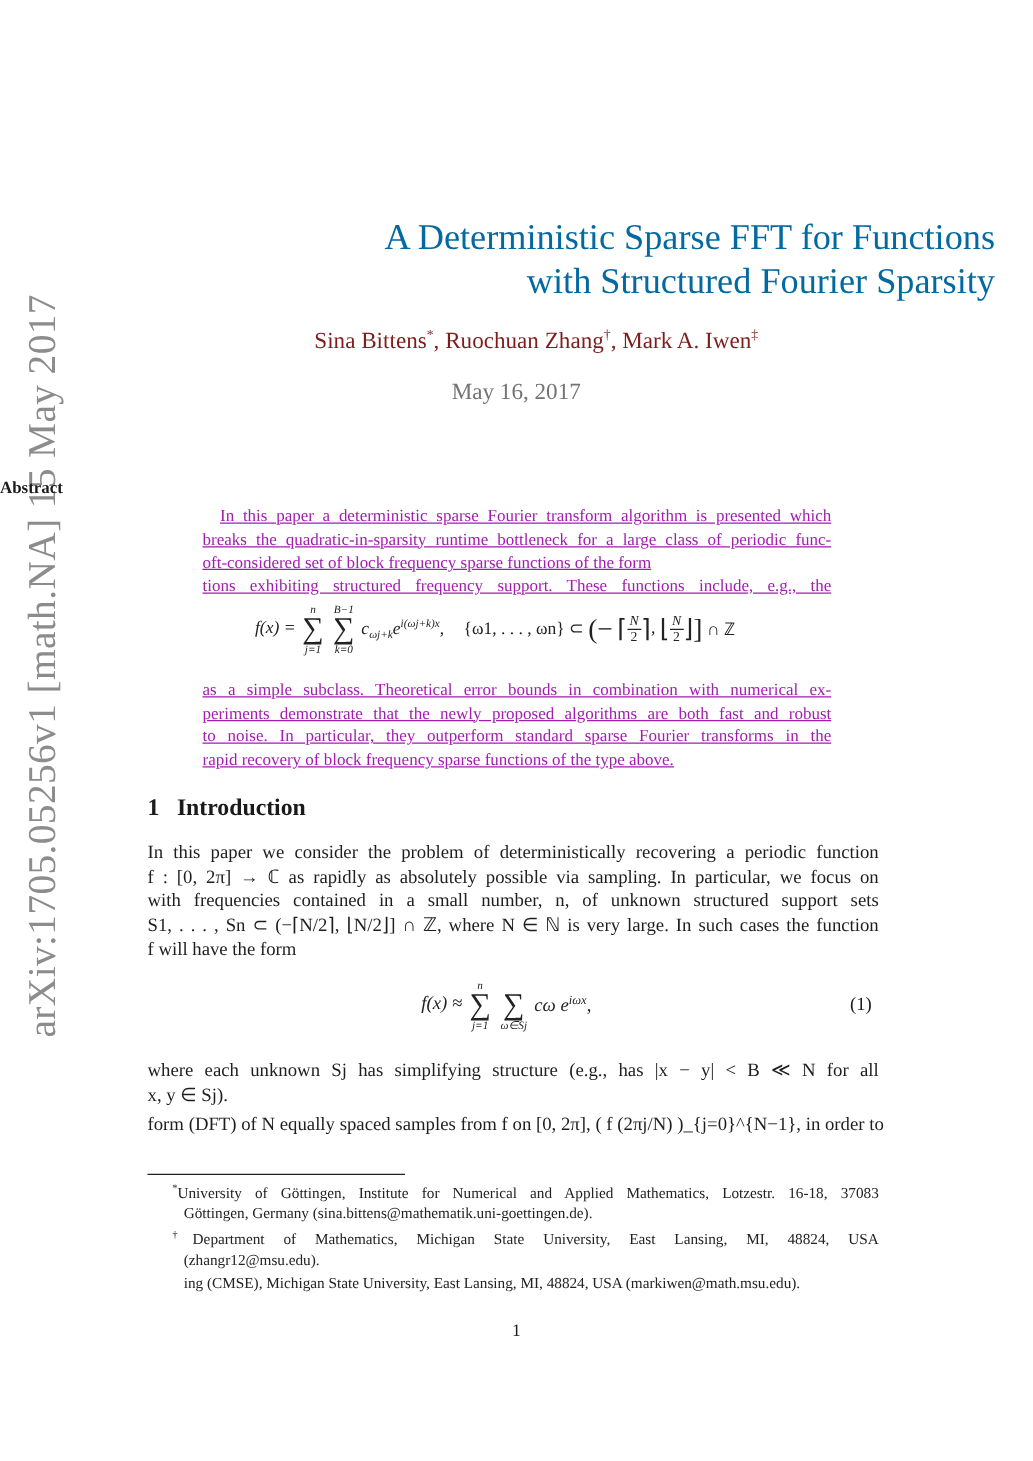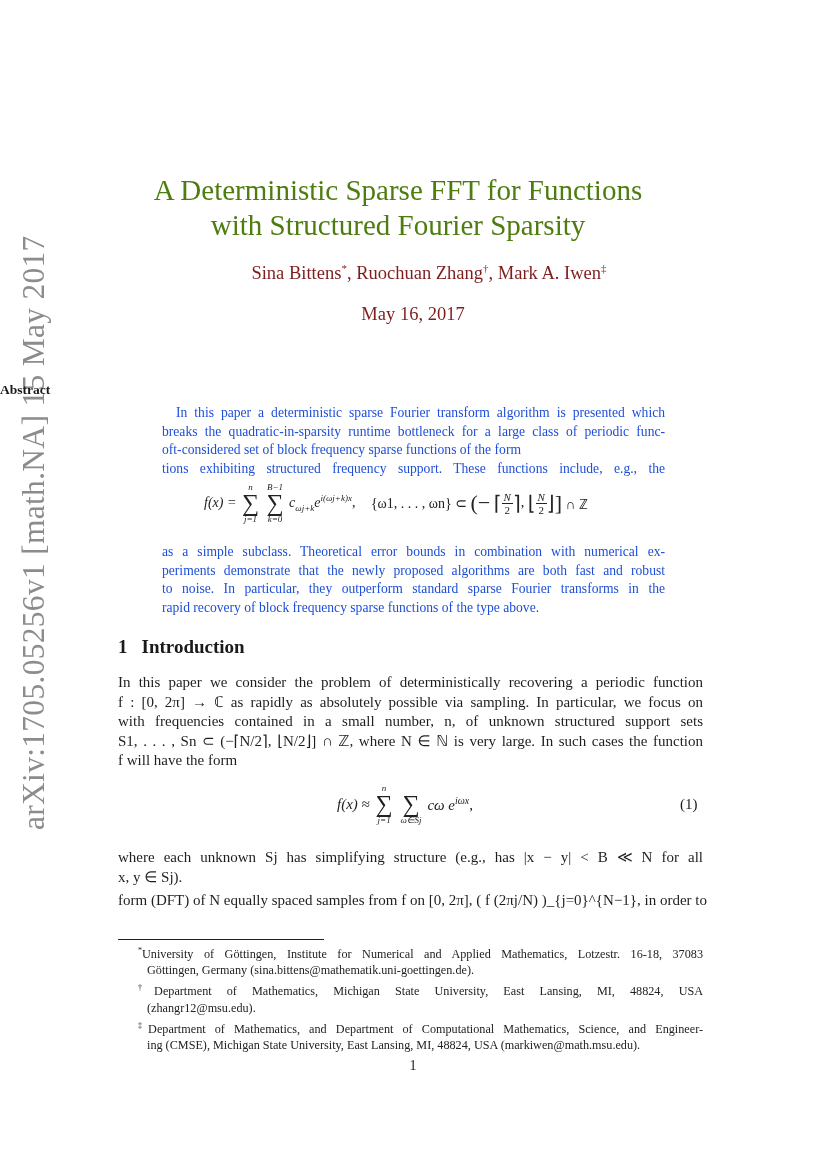--- a/index.html
+++ b/index.html
@@ -13,42 +13,42 @@
   
   #arxiv-stamp {
     position: absolute; left: 16px; top: 830px;
     transform-origin: 0 0; transform: rotate(-90deg);
     white-space: nowrap; color: #8c8c8c;
     font-family: "Liberation Serif", "DejaVu Serif", serif;
     font-size: 31.5px; letter-spacing: 0.3px;
   }
 
   .title {
-    left: 0; width: 796px; text-align: center;
+    left: 0; width: 796px; text-align: right;
     font-family: "Liberation Serif", "DejaVu Serif", serif;
-    font-size: 29px; line-height: 36px; color: #4d7c0f;
+    font-size: 29px; line-height: 36px; color: #0369a1;
   }
   .authors {
     top: 262px; left: 16px; width: 826px; text-align: center;
     font-family: "Liberation Serif", serif; font-size: 18.5px; color: #7f1d1d;
   }
   .authors sup { font-size: 11px; }
   .date {
     top: 304px; left: 0; width: 826px; text-align: center;
-    font-family: "Liberation Serif", serif; font-size: 18.5px; color: #7f1d1d;
+    font-family: "Liberation Serif", serif; font-size: 18.5px; color: #737373;
   }
 
   .abstract-heading {
     top: 382px; left: 0; width: 826px; text-align: left;
     font-family: "Liberation Serif", serif; font-weight: bold; font-size: 13.5px;
   }
   .abs-par {
     left: 162px; width: 503px;
     font-family: "Liberation Serif", serif; font-size: 13.6px; line-height: 18.6px;
-    text-align: justify; color: #1d4ed8;
+    text-align: justify; color: #a21caf; text-decoration: underline;
   }
   .abs-par .line { display: block; text-align-last: justify; white-space: nowrap; }
   .abs-par .line.last { text-align-last: left; }
 
   .formula {
     font-family: "Liberation Serif", serif; font-style: italic; color: #222;
     white-space: nowrap;
   }
   .formula .rm { font-style: normal; }
   .sum {
@@ -187,18 +187,17 @@
 <div class="abs footnotes">
   <div class="fn" style="margin-top:2px;">
     <span class="line"><sup>*</sup><span>University of Göttingen, Institute for Numerical and Applied Mathematics, Lotzestr. 16-18, 37083</span></span>
     <span class="line last cont">Göttingen, Germany (sina.bittens@mathematik.uni-goettingen.de).</span>
   </div>
   <div class="fn" style="margin-top:2px;">
     <span class="line"><sup>†</sup><span>Department   of   Mathematics,   Michigan   State   University,   East   Lansing,   MI,   48824,   USA</span></span>
     <span class="line last cont">(zhangr12@msu.edu).</span>
   </div>
   <div class="fn" style="margin-top:2px;">
-    <span class="line"><sup>‡</sup><span>Department of Mathematics, and Department of Computational Mathematics, Science, and Engineer-</span></span>
     <span class="line last cont">ing (CMSE), Michigan State University, East Lansing, MI, 48824, USA (markiwen@math.msu.edu).</span>
   </div>
 </div>
 
 <div class="abs page-number">1</div>
 
 </body></html>

